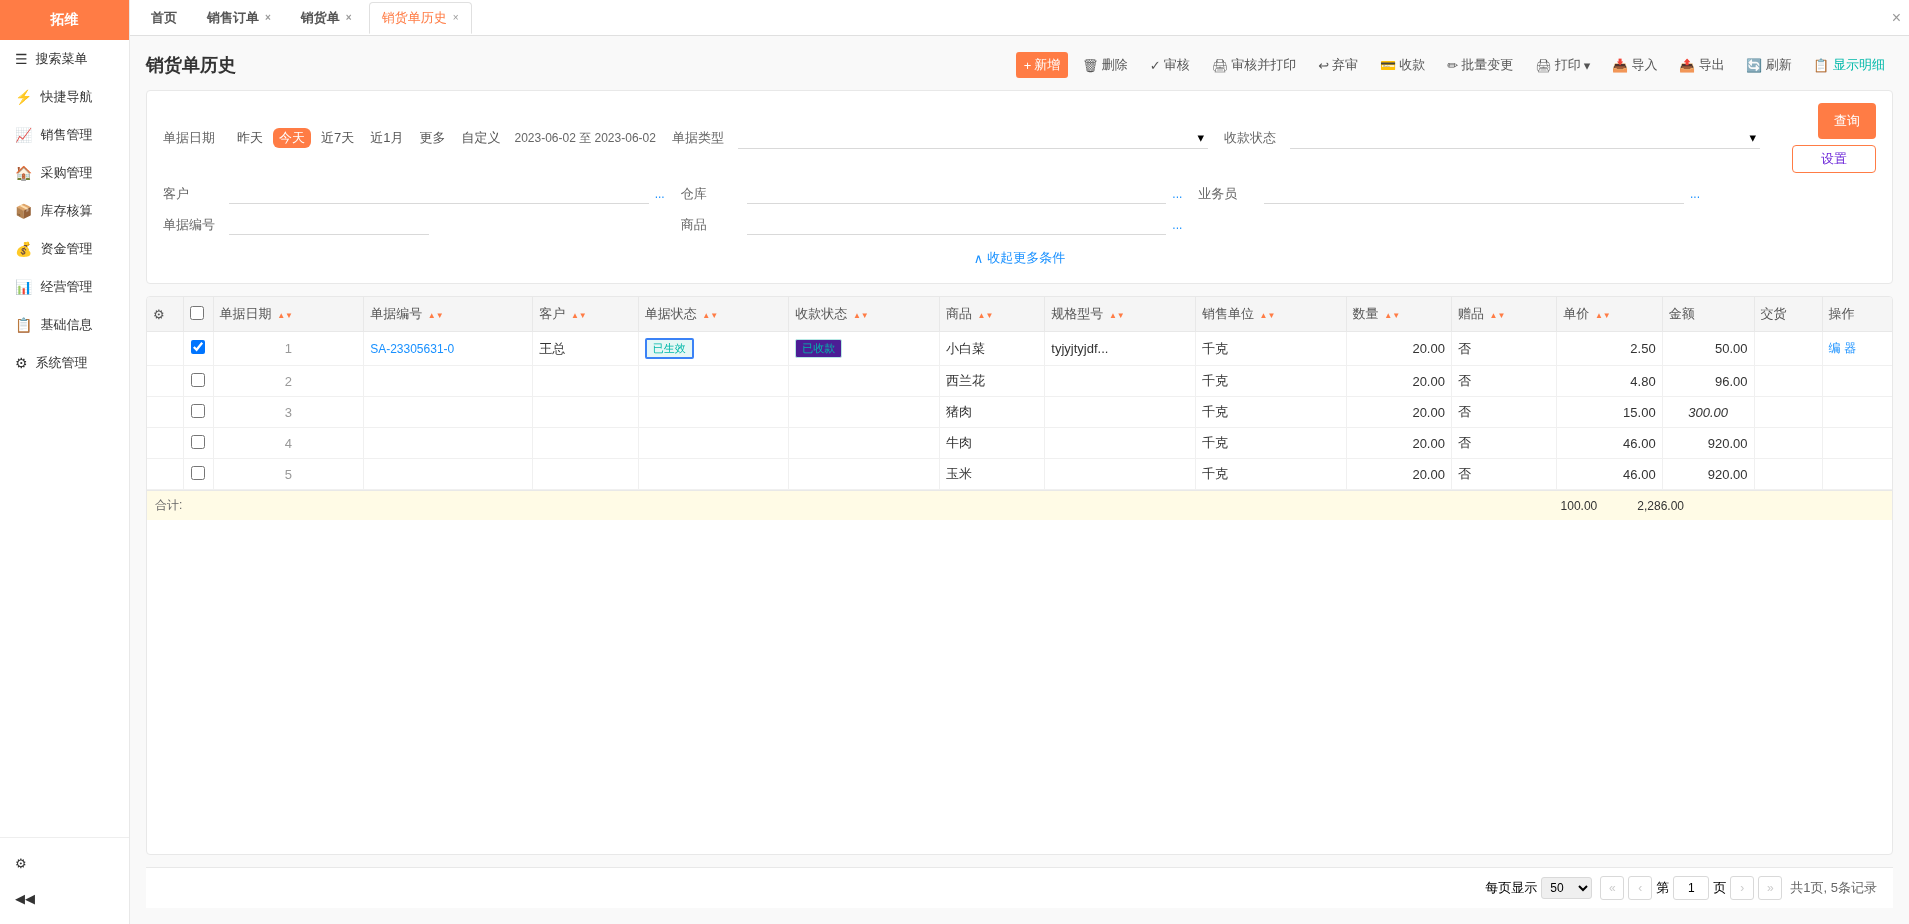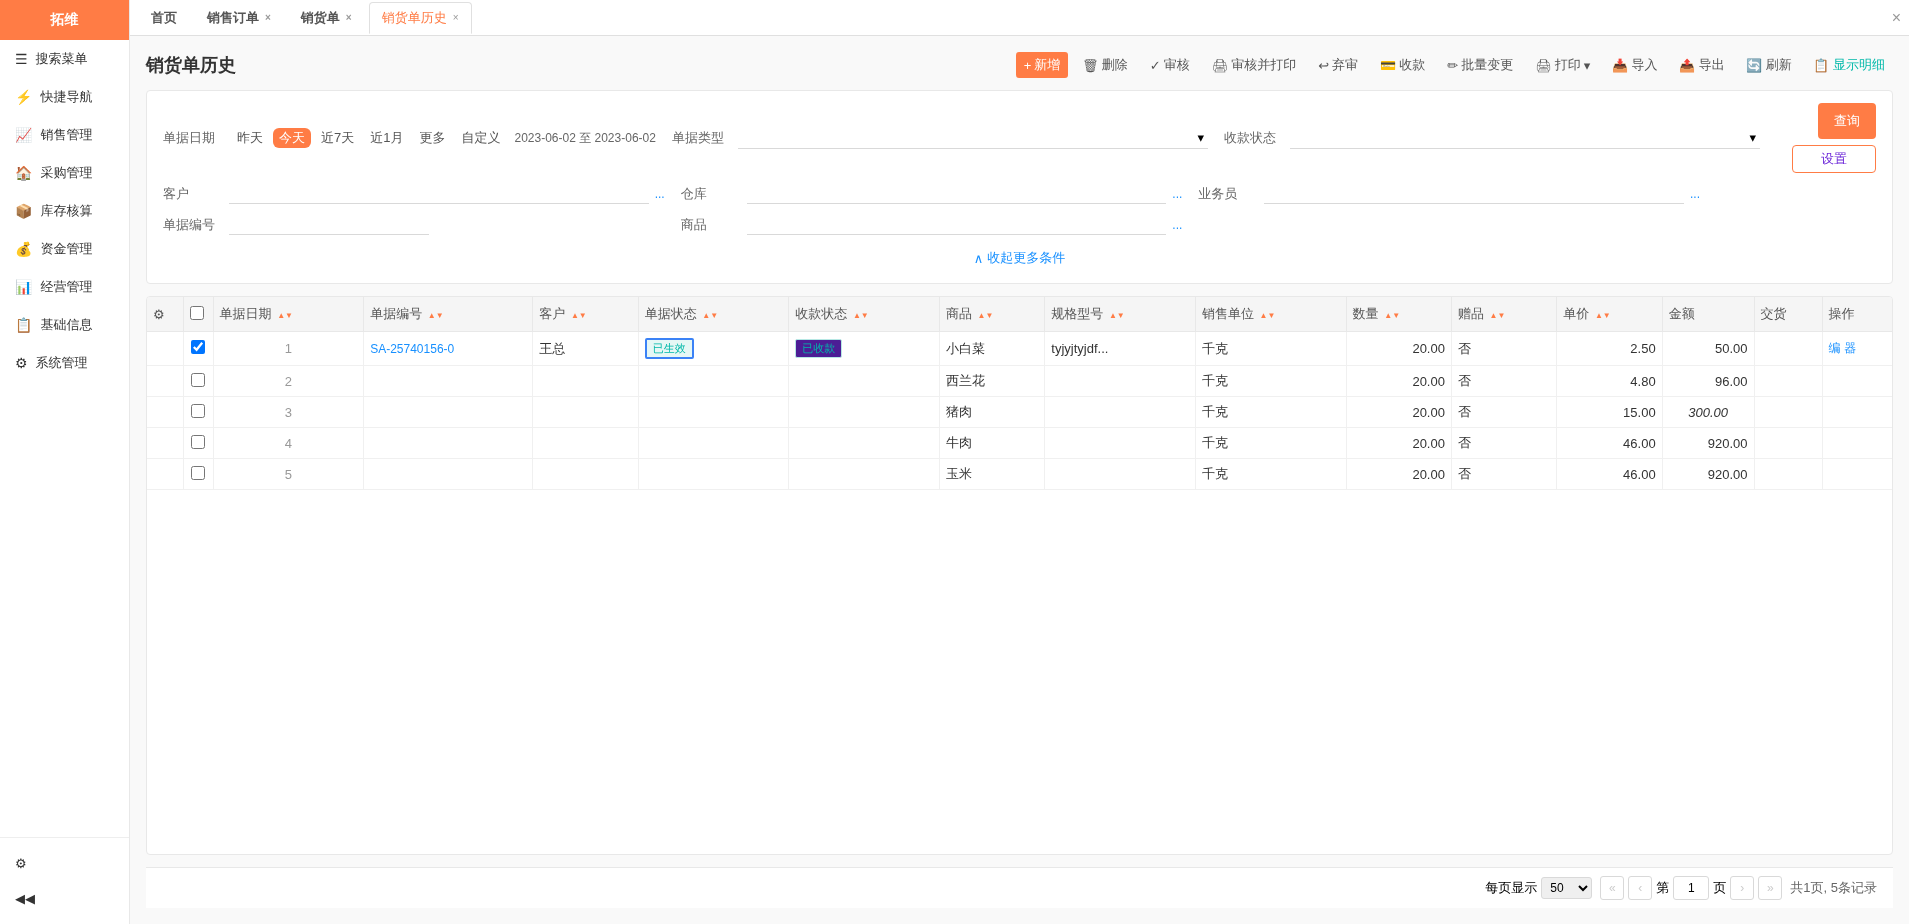--- a/index.html
+++ b/index.html
@@ -613,21 +613,21 @@
             </th>
           </tr>
         </thead>
         <tbody id="table-body">
         <tr>
       <td class="settings-col"></td>
       <td class="settings-col">
         <input type="checkbox" class="checkbox-input" checked="" style="">
       </td>
       <td class="row-num" style="text-align: center; color: rgb(153, 153, 153);">1</td>
-      <td><a class="action-link">SA-25740156-0</a></td>
+      <td><a class="action-link">SA-23305631-0</a></td>
       <td>王总</td>
       <td><span class="status-badge status-active">已生效</span></td>
       <td><span class="status-badge status-collected">已收款</span></td>
       <td>小白菜</td>
       <td>tyjyjtyjdf...</td>
       <td>千克</td>
       <td style="text-align:right;">20.00</td>
       <td>否</td>
       <td style="text-align:right;">2.50</td>
       <td style="text-align:right;">50.00</td>
@@ -720,20 +720,27 @@
       <td style="text-align:right;">46.00</td>
       <td style="text-align:right;">920.00</td>
       <td></td>
       <td>
         
       </td>
     </tr>
           </tbody>
       </table>
 
+      <div class="table-footer">
+        <span class="footer-label">合计:</span>
+        <div class="footer-values">
+          <span class="footer-val">100.00</span>
+          <span class="footer-val">2,286.00</span>
+        </div>
+      </div>
     </div>
 
     <div class="pagination-bar">
       <div class="page-size-select">
         <span>每页显示</span>
         <select>
           <option>50</option>
           <option>100</option>
           <option>200</option>
         </select>

